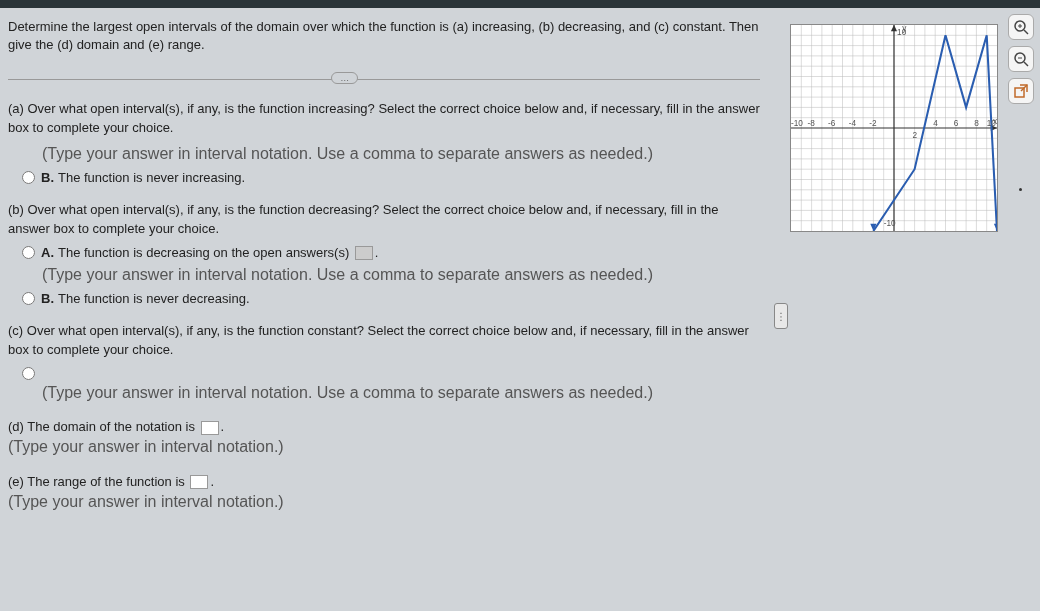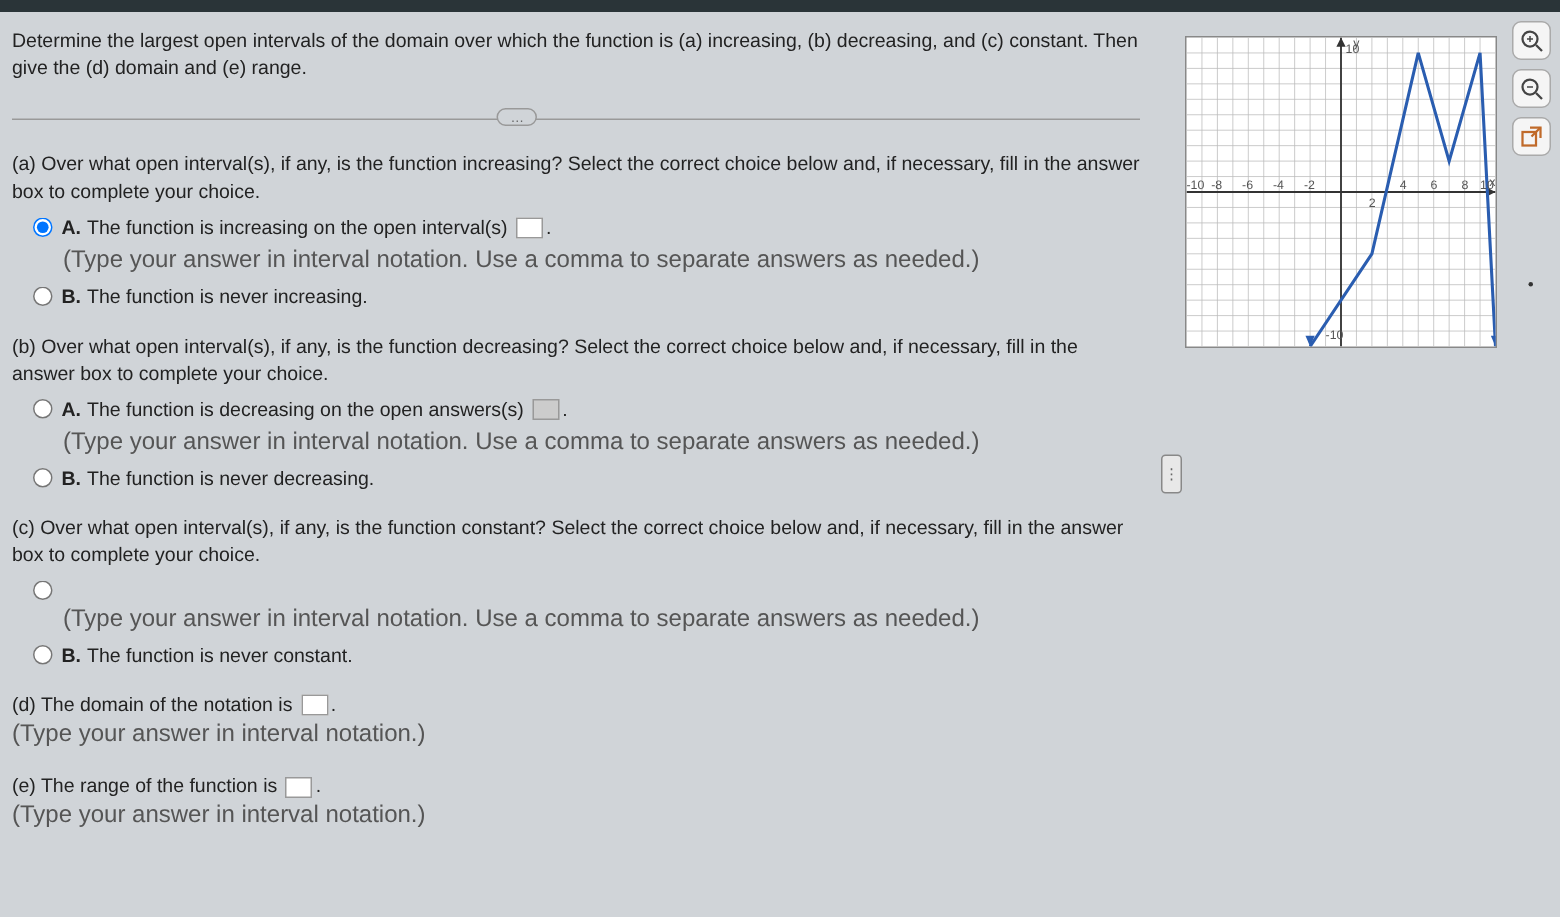--- a/index.html
+++ b/index.html
@@ -85,26 +85,20 @@
 <div class="main">
   <div class="left-pane">
     <div class="intro">Determine the largest open intervals of the domain over which the function is (a) increasing, (b) decreasing, and (c) constant. Then give the (d) domain and (e) range.</div>
     <div class="hr-cont">
       <div class="hr-line"></div>
       <div class="hr-badge">…</div>
     </div>
 
     <div class="q">
       <div class="q-stem">(a) Over what open interval(s), if any, is the function increasing? Select the correct choice below and, if necessary, fill in the answer box to complete your choice.</div>
-      <div class="opt">
-        <input type="radio" name="qa" checked="" style="">
-        <div><span class="opt-lbl">A.</span><span>The function is increasing on the open interval(s)</span>
-          <span class="ans-box"></span><span>.</span>
-        </div>
-      </div>
       <div class="hint">(Type your answer in interval notation. Use a comma to separate answers as needed.)</div>
       <div class="opt">
         <input type="radio" name="qa" style="">
         <div><span class="opt-lbl">B.</span><span>The function is never increasing.</span></div>
       </div>
     </div>
 
     <div class="q">
       <div class="q-stem">(b) Over what open interval(s), if any, is the function decreasing? Select the correct choice below and, if necessary, fill in the answer box to complete your choice.</div>
       <div class="opt">
@@ -119,24 +113,20 @@
         <div><span class="opt-lbl">B.</span><span>The function is never decreasing.</span></div>
       </div>
     </div>
 
     <div class="q">
       <div class="q-stem">(c) Over what open interval(s), if any, is the function constant? Select the correct choice below and, if necessary, fill in the answer box to complete your choice.</div>
       <div class="opt">
         <input type="radio" name="qc" style="">
       </div>
       <div class="hint">(Type your answer in interval notation. Use a comma to separate answers as needed.)</div>
-      <div class="opt">
-        <input type="radio" name="qc" style="">
-        <div><span class="opt-lbl">B.</span><span>The function is never constant.</span></div>
-      </div>
     </div>
 
     <div class="q">
       <span>(d) The domain of the notation is</span>
       <span class="ans-box"></span><span>.</span>
       <div class="hint" style="margin-left:0">(Type your answer in interval notation.)</div>
     </div>
 
     <div class="q">
       <span>(e) The range of the function is</span>

